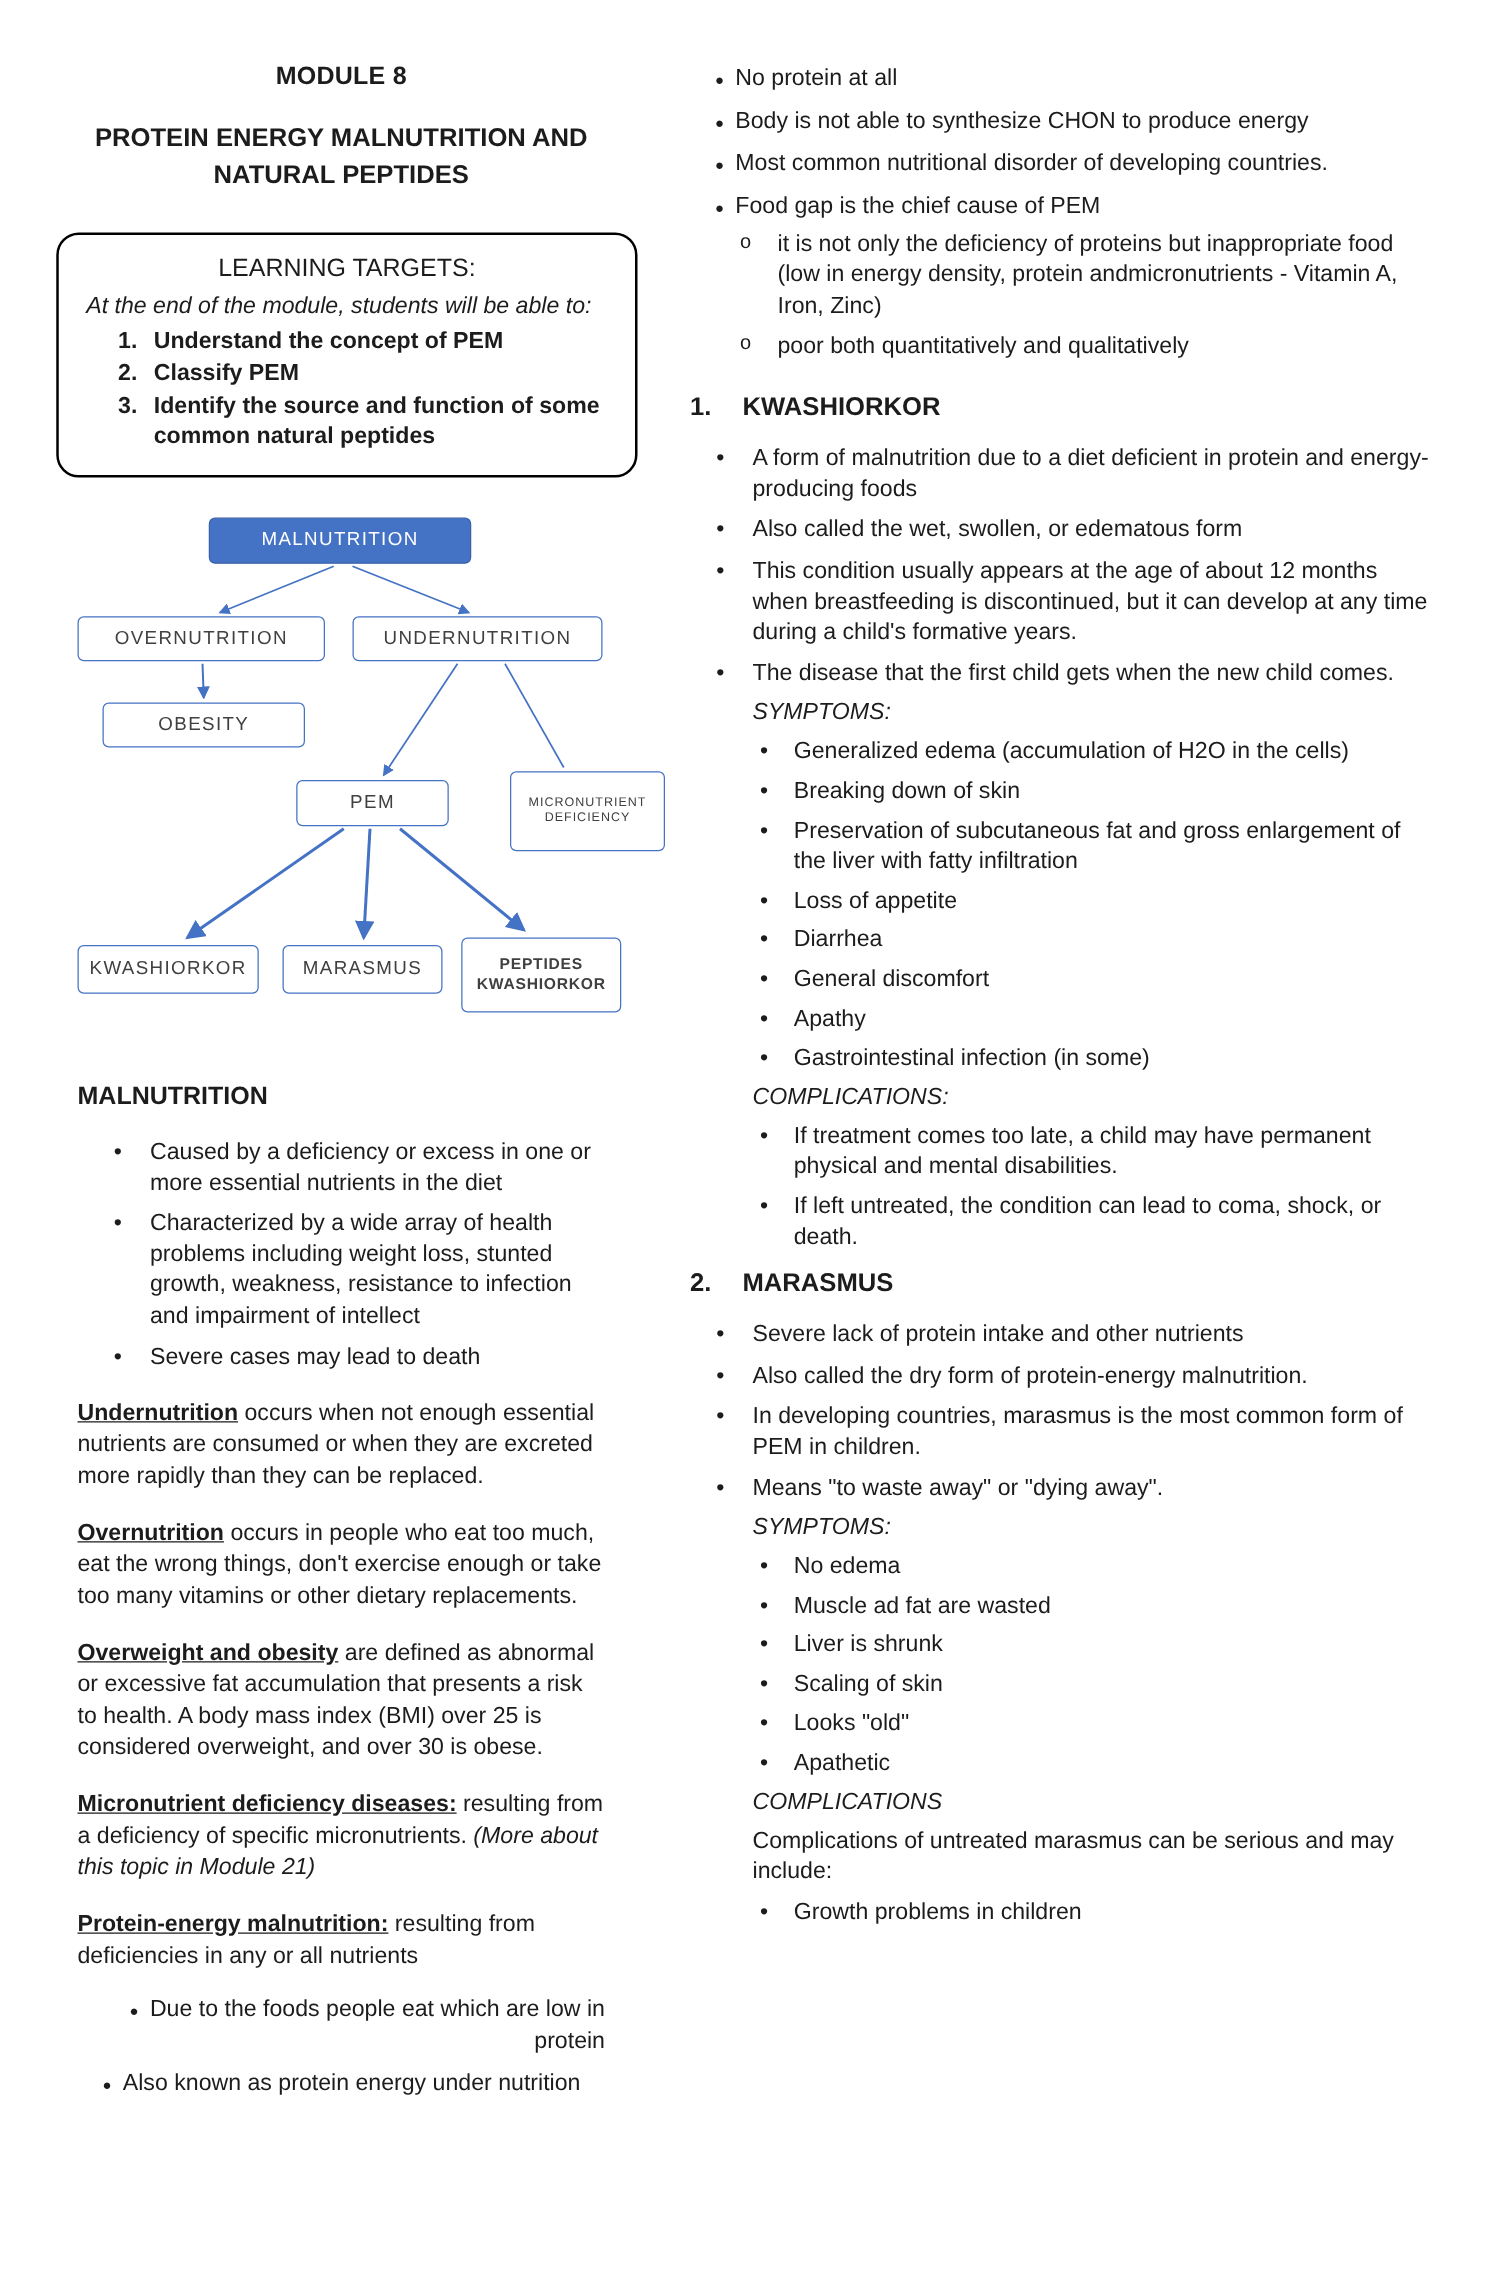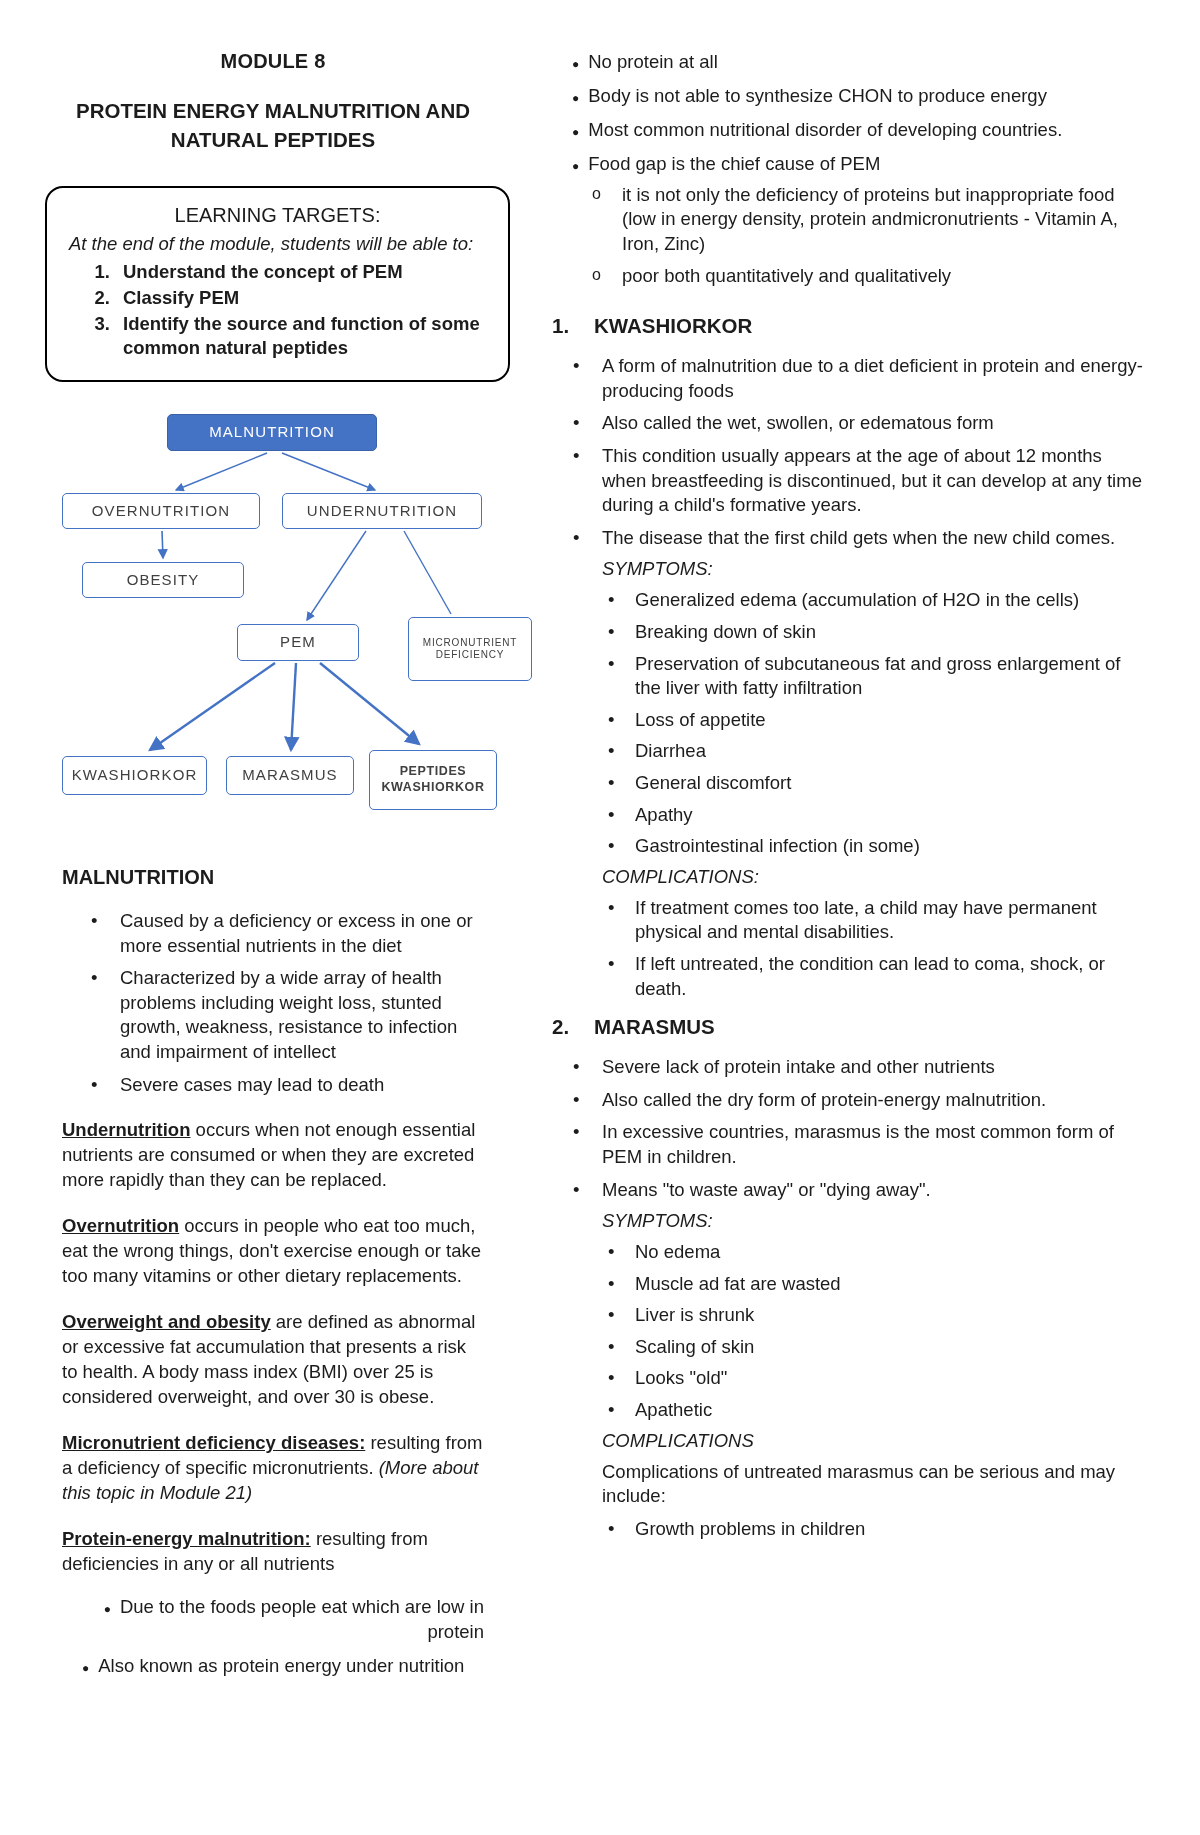--- a/index.html
+++ b/index.html
@@ -185,21 +185,21 @@
     </div>
 
     <div class="num-heading" style="margin-top:14px;">
       <span class="num">2.</span>
       <span>MARASMUS</span>
     </div>
 
     <div class="br">
       <div class="li">Severe lack of protein intake and other nutrients</div>
       <div class="li">Also called the dry form of protein-energy malnutrition.</div>
-      <div class="li">In excessive countries, marasmus is the most common form of PEM in children.</div>
+      <div class="li">In developing countries, marasmus is the most common form of PEM in children.</div>
       <div class="li">Means "to waste away" or "dying away".</div>
     </div>
 
     <div class="sub-label">SYMPTOMS:</div>
     <div class="bs">
       <div class="li2">No edema</div>
       <div class="li2">Muscle ad fat are wasted</div>
       <div class="li2">Liver is shrunk</div>
       <div class="li2">Scaling of skin</div>
       <div class="li2">Looks "old"</div>

